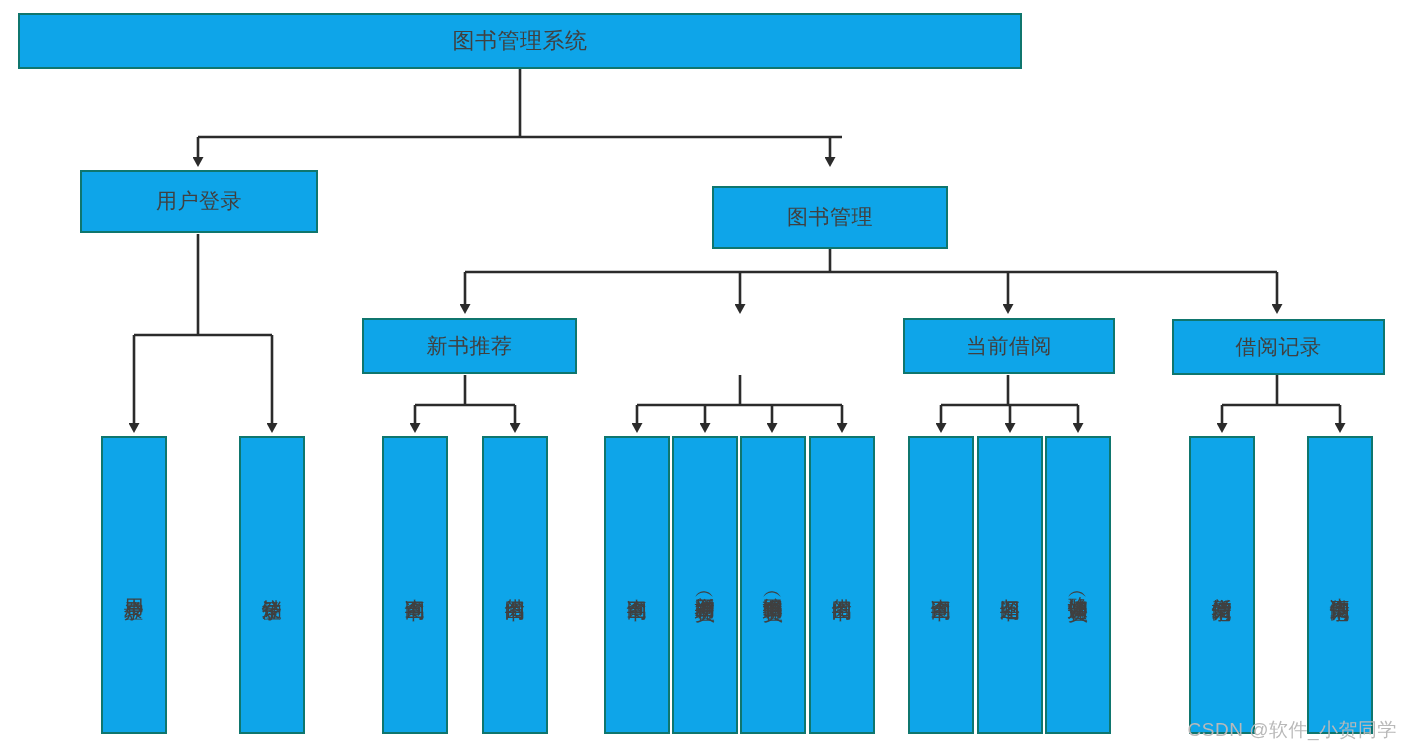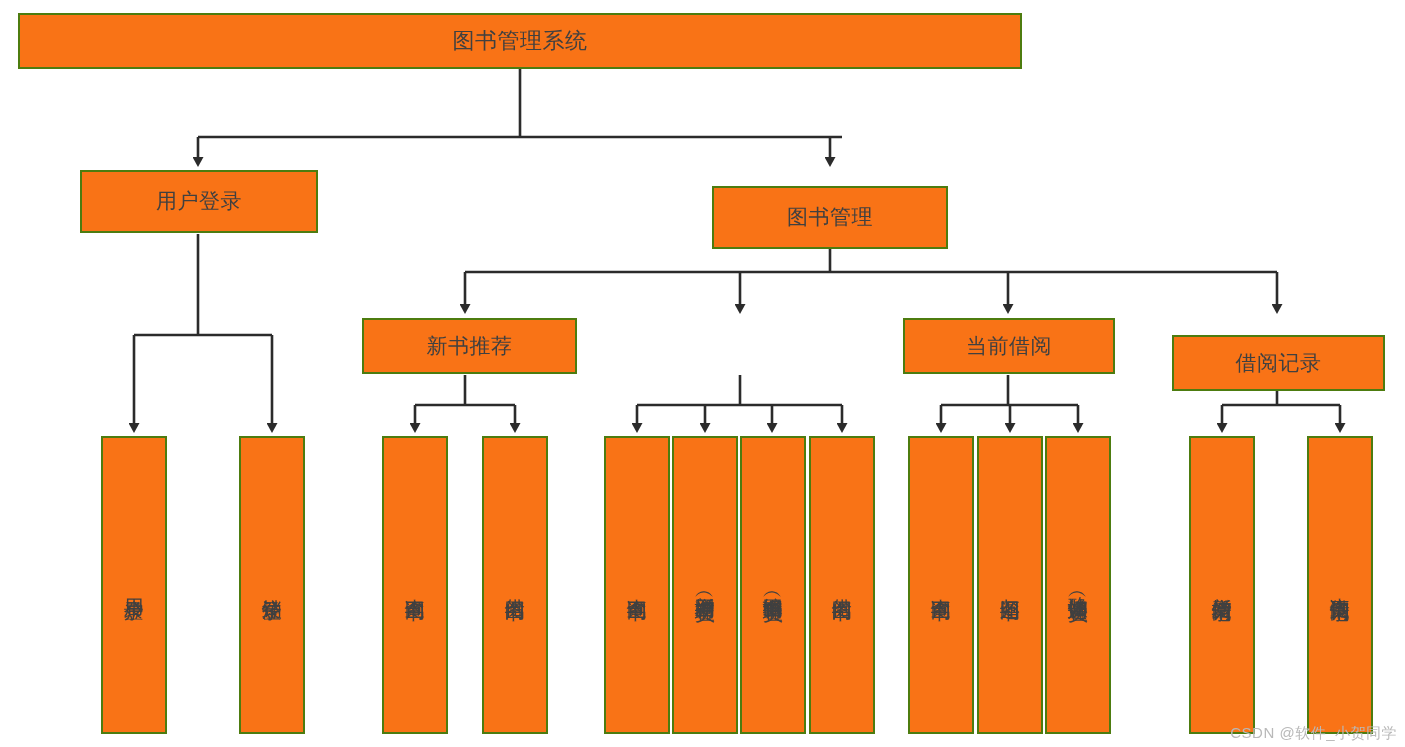--- a/index.html
+++ b/index.html
@@ -17,22 +17,22 @@
   #wires{
     position:absolute;
     left:0; top:0;
     width:1405px;
     height:747px;
     pointer-events:none;
   }
   .node{
     position:absolute;
     box-sizing:border-box;
-    background:#f97316;
-    border:2px solid #4d7c0f;
+    background:#0ea5e9;
+    border:2px solid #0f766e;
     display:flex;
     align-items:center;
     justify-content:center;
     color:#3b3b3b;
     font-family:Liberation Serif, serif;
   }
   .node .label{
     font-size:21px;
     line-height:1.05;
     letter-spacing:0.5px;
@@ -50,21 +50,21 @@
     font-size:20px;
     line-height:1.32;
     letter-spacing:1px;
     white-space:nowrap;
     text-align:center;
   }
   .watermark{
     position:absolute;
     right:8px;
     bottom:4px;
-    font-size:15px;
+    font-size:19px;
     color:#b9b9b9;
     white-space:nowrap;
     letter-spacing:0.5px;
   }
 </style>
 </head>
 <body>
 
 <div id="canvas">
 
@@ -128,21 +128,21 @@
   <div class="node" style="left:712px; top:186px; width:236px; height:63px;">
     <span class="label">图书管理</span>
   </div>
 
   <div class="node" style="left:362px; top:318px; width:215px; height:56px;">
     <span class="label">新书推荐</span>
   </div>
   <div class="node" style="left:903px; top:318px; width:212px; height:56px;">
     <span class="label">当前借阅</span>
   </div>
-  <div class="node" style="left:1172px; top:335px; width:213px; height:56px;">
+  <div class="node" style="left:1172px; top:319px; width:213px; height:56px;">
     <span class="label">借阅记录</span>
   </div>
 
   <div class="node leaf" style="left:101px; top:436px; width:66px; height:298px;">
     <span class="label">用户登录</span>
   </div>
   <div class="node leaf" style="left:239px; top:436px; width:66px; height:298px;">
     <span class="label">注销登录</span>
   </div>
 

